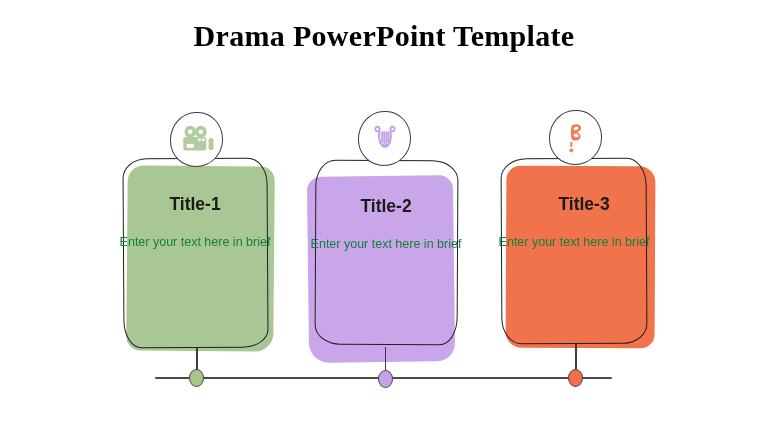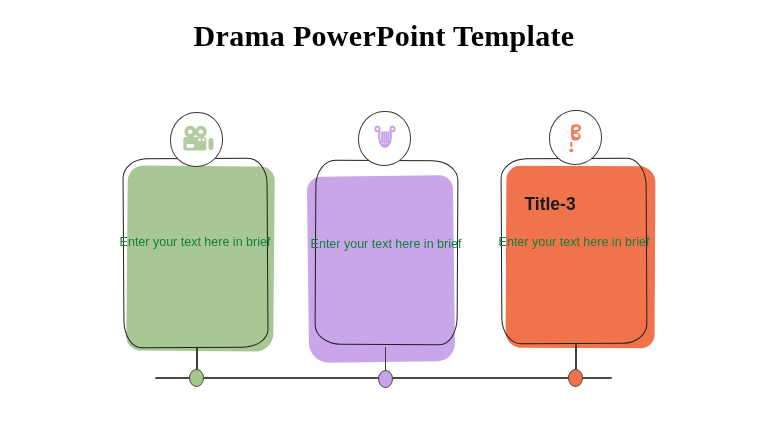--- a/index.html
+++ b/index.html
@@ -24,21 +24,21 @@
   .o1 { left:123px; top:158px; width:145px; height:190px; border-radius:24px 20px 26px 18px / 20px 26px 18px 28px; transform:rotate(-0.35deg); }
   .o2 { left:315px; top:160px; width:143px; height:185px; border-radius:20px 26px 18px 26px / 26px 20px 28px 20px; transform:rotate(0.3deg); }
   .o3 { left:501px; top:158px; width:146px; height:186px; border-radius:26px 20px 24px 20px / 20px 28px 20px 26px; transform:rotate(-0.3deg); }
 
   .card-title {
     position:absolute; z-index:4; width:160px; text-align:center;
     font-size:17.5px; font-weight:600; color:#1a1a1a;
   }
   .tt1 { left:115px; top:194px; }
   .tt2 { left:306px; top:196px; }
-  .tt3 { left:470px; top:194px;text-align:center; }
+  .tt3 { left:504px; top:194px;text-align:center; }
 
   .card-body {
     position:absolute; z-index:4; width:156px; text-align:center;
     font-size:12.5px; line-height:1.28; color:#15803d;
   }
   .bb1 { left:117px; top:234px; }
   .bb2 { left:308px; top:236px; }
   .bb3 { left:496px; top:234px; }
 
   .icon-circle {
@@ -70,38 +70,40 @@
 </style>
 </head>
 <body>
 
 <div class="slide">
 
   <div class="slide-title">Drama PowerPoint Template</div>
 
   <div class="card-fill f1" style="background: rgb(169, 199, 149);"></div>
   <div class="card-outline o1"></div>
+  <div class="card-title tt1">Title-1</div>
   <div class="card-body bb1">Enter your text here in brief</div>
   <div class="connector cl1"></div>
   <div class="icon-circle ic1" style="color: rgb(179, 204, 159);">
     <svg width="36" height="30" viewBox="0 0 30 25">
       <circle cx="9.4" cy="5.6" r="4.9" fill="currentColor"></circle>
       <circle cx="9.4" cy="5.6" r="1.9" fill="#ffffff"></circle>
       <circle cx="18.2" cy="5.6" r="4.9" fill="currentColor"></circle>
       <circle cx="18.2" cy="5.6" r="1.9" fill="#ffffff"></circle>
       <rect x="3.6" y="10" width="19.2" height="11.3" rx="1.8" fill="currentColor"></rect>
       <rect x="6.4" y="15.8" width="6" height="3.1" rx="0.5" fill="#ffffff"></rect>
       <rect x="16.2" y="11.2" width="1.9" height="2.3" fill="#ffffff"></rect>
       <rect x="19.4" y="11.2" width="1.9" height="2.3" fill="#ffffff"></rect>
       <rect x="24.6" y="10.8" width="4.2" height="10" rx="2.1" fill="currentColor"></rect>
     </svg>
   </div>
 
   <div class="card-fill f2" style="background: rgb(201, 165, 233);"></div>
   <div class="card-outline o2"></div>
+  <div class="card-title tt2">Title-2</div>
   <div class="card-body bb2">Enter your text here in brief</div>
   <div class="connector cl2"></div>
   <div class="icon-circle ic2" style="color: rgb(198, 161, 230);">
     <svg width="32" height="32" viewBox="0 0 24 24" fill="none" stroke="currentColor" stroke-width="1.5" stroke-linecap="round">
       <path d="M8.4 15 C7.5 12.2 7.3 8.6 7.9 5.4 C8.3 3.4 6.9 2.2 5.6 2.9 C4.2 3.7 4.5 5.9 6.1 6.2 C6.8 6.3 7.5 6 7.9 5.4"></path>
       <path d="M15.6 15 C16.5 12.2 16.7 8.6 16.1 5.4 C15.7 3.4 17.1 2.2 18.4 2.9 C19.8 3.7 19.5 5.9 17.9 6.2 C17.2 6.3 16.5 6 16.1 5.4"></path>
       <line x1="9.9" y1="7" x2="9.9" y2="14.6"></line>
       <line x1="11.5" y1="7" x2="11.5" y2="15"></line>
       <line x1="13.1" y1="7" x2="13.1" y2="15"></line>
       <line x1="14.6" y1="7" x2="14.6" y2="14.6"></line>

